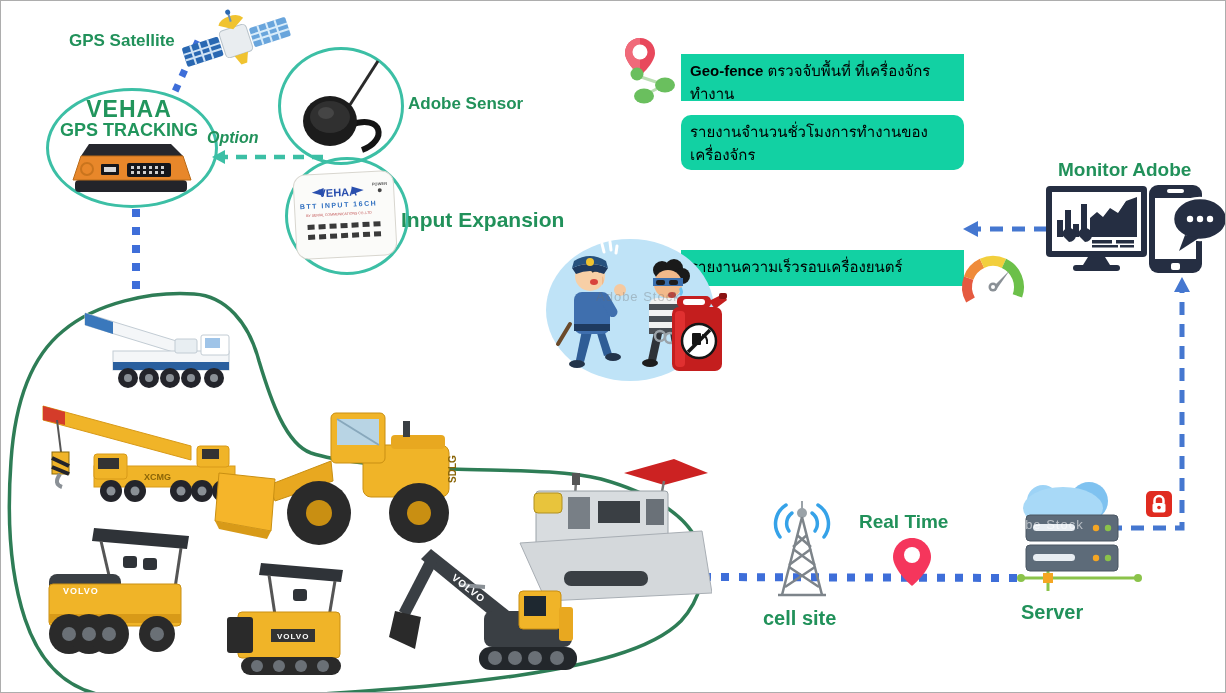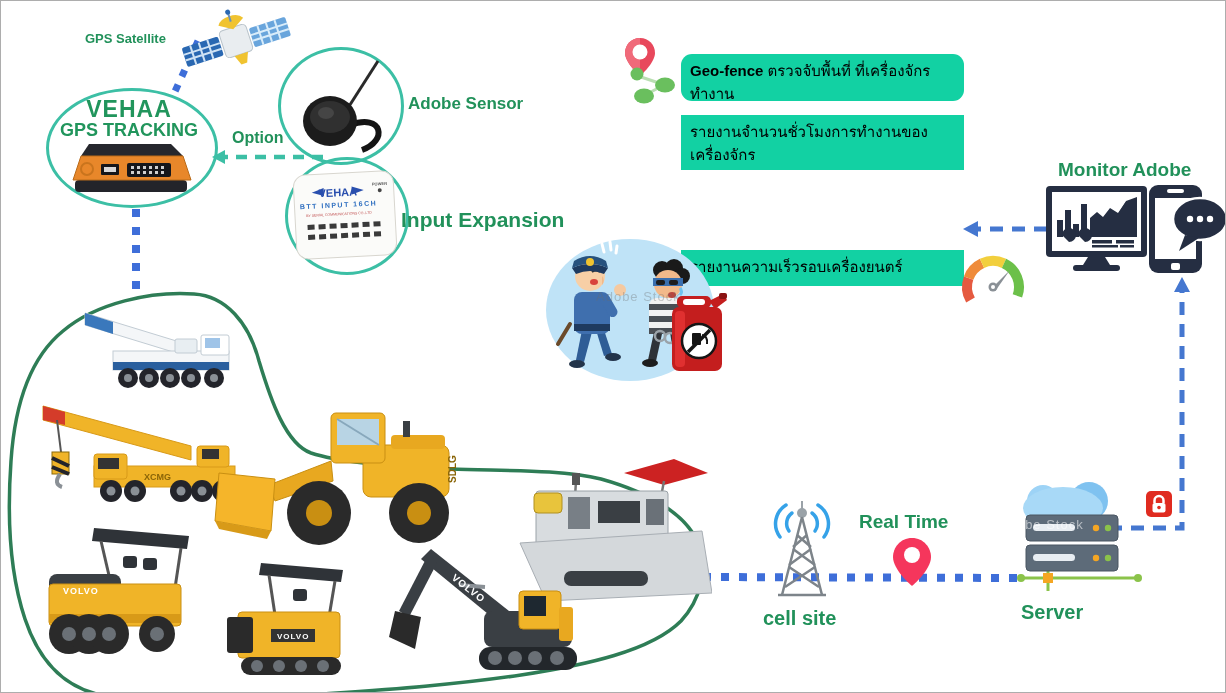--- a/index.html
+++ b/index.html
@@ -41,21 +41,21 @@
 
     <path d="M 322,156 L 220,156" stroke="#3cbfa5" stroke-width="4.5" stroke-dasharray="11 8" fill="none"></path>
     <polygon points="211,156 224,149 224,163" fill="#3cbfa5"></polygon>
 
     <path d="M 1020,577 L 1137,577 M 1047,560 L 1047,590" stroke="#8bc34a" stroke-width="3" fill="none"></path>
     <circle cx="1020" cy="577" r="4" fill="#8bc34a"></circle>
     <circle cx="1137" cy="577" r="4" fill="#8bc34a"></circle>
     <rect x="1042" y="572" width="10" height="10" fill="#f5a623"></rect>
   </svg>
 
-  <div class="glabel" style="left:84px;top:30px;font-size:13px;text-align:center;">GPS Satellite</div>
+  <div class="glabel" style="left:68px;top:30px;font-size:17px;text-align:center;">GPS Satellite</div>
 
   <svg class="abs" style="left:175px;top:2px;" width="120" height="72" viewBox="0 0 120 72">
     <g transform="rotate(-18 60 38)">
       <rect x="6" y="28" width="38" height="20" rx="2" fill="#2a68b2"></rect>
       <path d="M6 35 H44 M6 41 H44 M15 28 V48 M24 28 V48 M33 28 V48" stroke="#cfe2f4" stroke-width="2"></path>
       <rect x="76" y="30" width="38" height="20" rx="2" fill="#4f95d6" opacity="0.85"></rect>
       <path d="M76 37 H114 M76 43 H114 M85 30 V50 M94 30 V50 M103 30 V50" stroke="#d8ecfa" stroke-width="2"></path>
       <rect x="46" y="24" width="28" height="28" rx="4" fill="#e9edf0" stroke="#b9c3ca"></rect>
       <path d="M48 18 A14 9 0 0 1 74 18 L61 26 Z" fill="#f0c330"></path>
       <line x1="61" y1="10" x2="61" y2="18" stroke="#6a90b8" stroke-width="2"></line>
@@ -86,21 +86,21 @@
         <rect x="92" y="32" width="3" height="3"></rect>
       <rect x="62" y="37" width="3" height="3"></rect>
         <rect x="68" y="37" width="3" height="3"></rect>
         <rect x="74" y="37" width="3" height="3"></rect>
         <rect x="80" y="37" width="3" height="3"></rect>
         <rect x="86" y="37" width="3" height="3"></rect>
         <rect x="92" y="37" width="3" height="3"></rect>
     </g>
   </svg>
 
-  <div class="glabel" style="left:231px;top:128px;font-size:16px;">Option</div>
+  <div class="glabel" style="left:206px;top:128px;font-size:16px;font-style:italic;">Option</div>
 
   <div class="oval" style="left:277px;top:46px;width:120px;height:112px;"></div>
   <svg class="abs" style="left:287px;top:52px;" width="100" height="100" viewBox="0 0 100 100">
     <line x1="58" y1="58" x2="90" y2="8" stroke="#2a2a2a" stroke-width="3"></line>
     <path d="M 62 72 C 95 60 100 88 74 97" stroke="#141414" stroke-width="6" fill="none"></path>
     <ellipse cx="42" cy="68" rx="27" ry="25" fill="#1c1c1c"></ellipse>
     <ellipse cx="42" cy="64" rx="20" ry="16" fill="#303030"></ellipse>
     <ellipse cx="38" cy="60" rx="8" ry="6" fill="#454545"></ellipse>
   </svg>
   <div class="glabel" style="left:407px;top:93px;font-size:17px;">Adobe Sensor</div>
@@ -140,24 +140,24 @@
     <path d="M24 4 C15 4 9 11 9 19 C9 29 24 42 24 42 C24 42 39 29 39 19 C39 11 33 4 24 4 Z" fill="#e8485c"></path>
     <path d="M24 4 C15 4 9 11 9 19 C9 29 24 42 24 42 L24 4 Z" fill="#f06a7a"></path>
     <circle cx="24" cy="18" r="7.5" fill="#fff"></circle>
     <line x1="22" y1="42" x2="46" y2="50" stroke="#b9dfb2" stroke-width="3"></line>
     <line x1="46" y1="52" x2="31" y2="60" stroke="#b9dfb2" stroke-width="3"></line>
     <circle cx="21" cy="40" r="6.5" fill="#6abf5e"></circle>
     <ellipse cx="49" cy="51" rx="10" ry="7.5" fill="#6abf5e"></ellipse>
     <ellipse cx="28" cy="62" rx="10" ry="7.5" fill="#6abf5e"></ellipse>
   </svg>
 
-  <div class="fbox" style="top:53px;height:47px;border-radius:11px;">
+  <div class="fbox" style="top:53px;height:47px;">
     <b>Geo-fence </b><span>ตรวจจับพื้นที่ ที่เครื่องจักรทำงาน</span>
   </div>
-  <div class="fbox" style="top:114px;height:55px;">
+  <div class="fbox" style="top:114px;height:55px;border-radius:10px;">
     <span>รายงานจำนวนชั่วโมงการทำงานของเครื่องจักร</span>
   </div>
   <div class="fbox" style="top:249px;height:36px;">
     <span>รายงานความเร็วรอบเครื่องยนตร์</span>
   </div>
 
   <svg class="abs" style="left:543px;top:231px;" width="180" height="152" viewBox="0 0 180 152">
     <ellipse cx="86" cy="78" rx="84" ry="71" fill="#bfe3f7"></ellipse>
 
     <g stroke="#fff" stroke-width="3" stroke-linecap="round">

